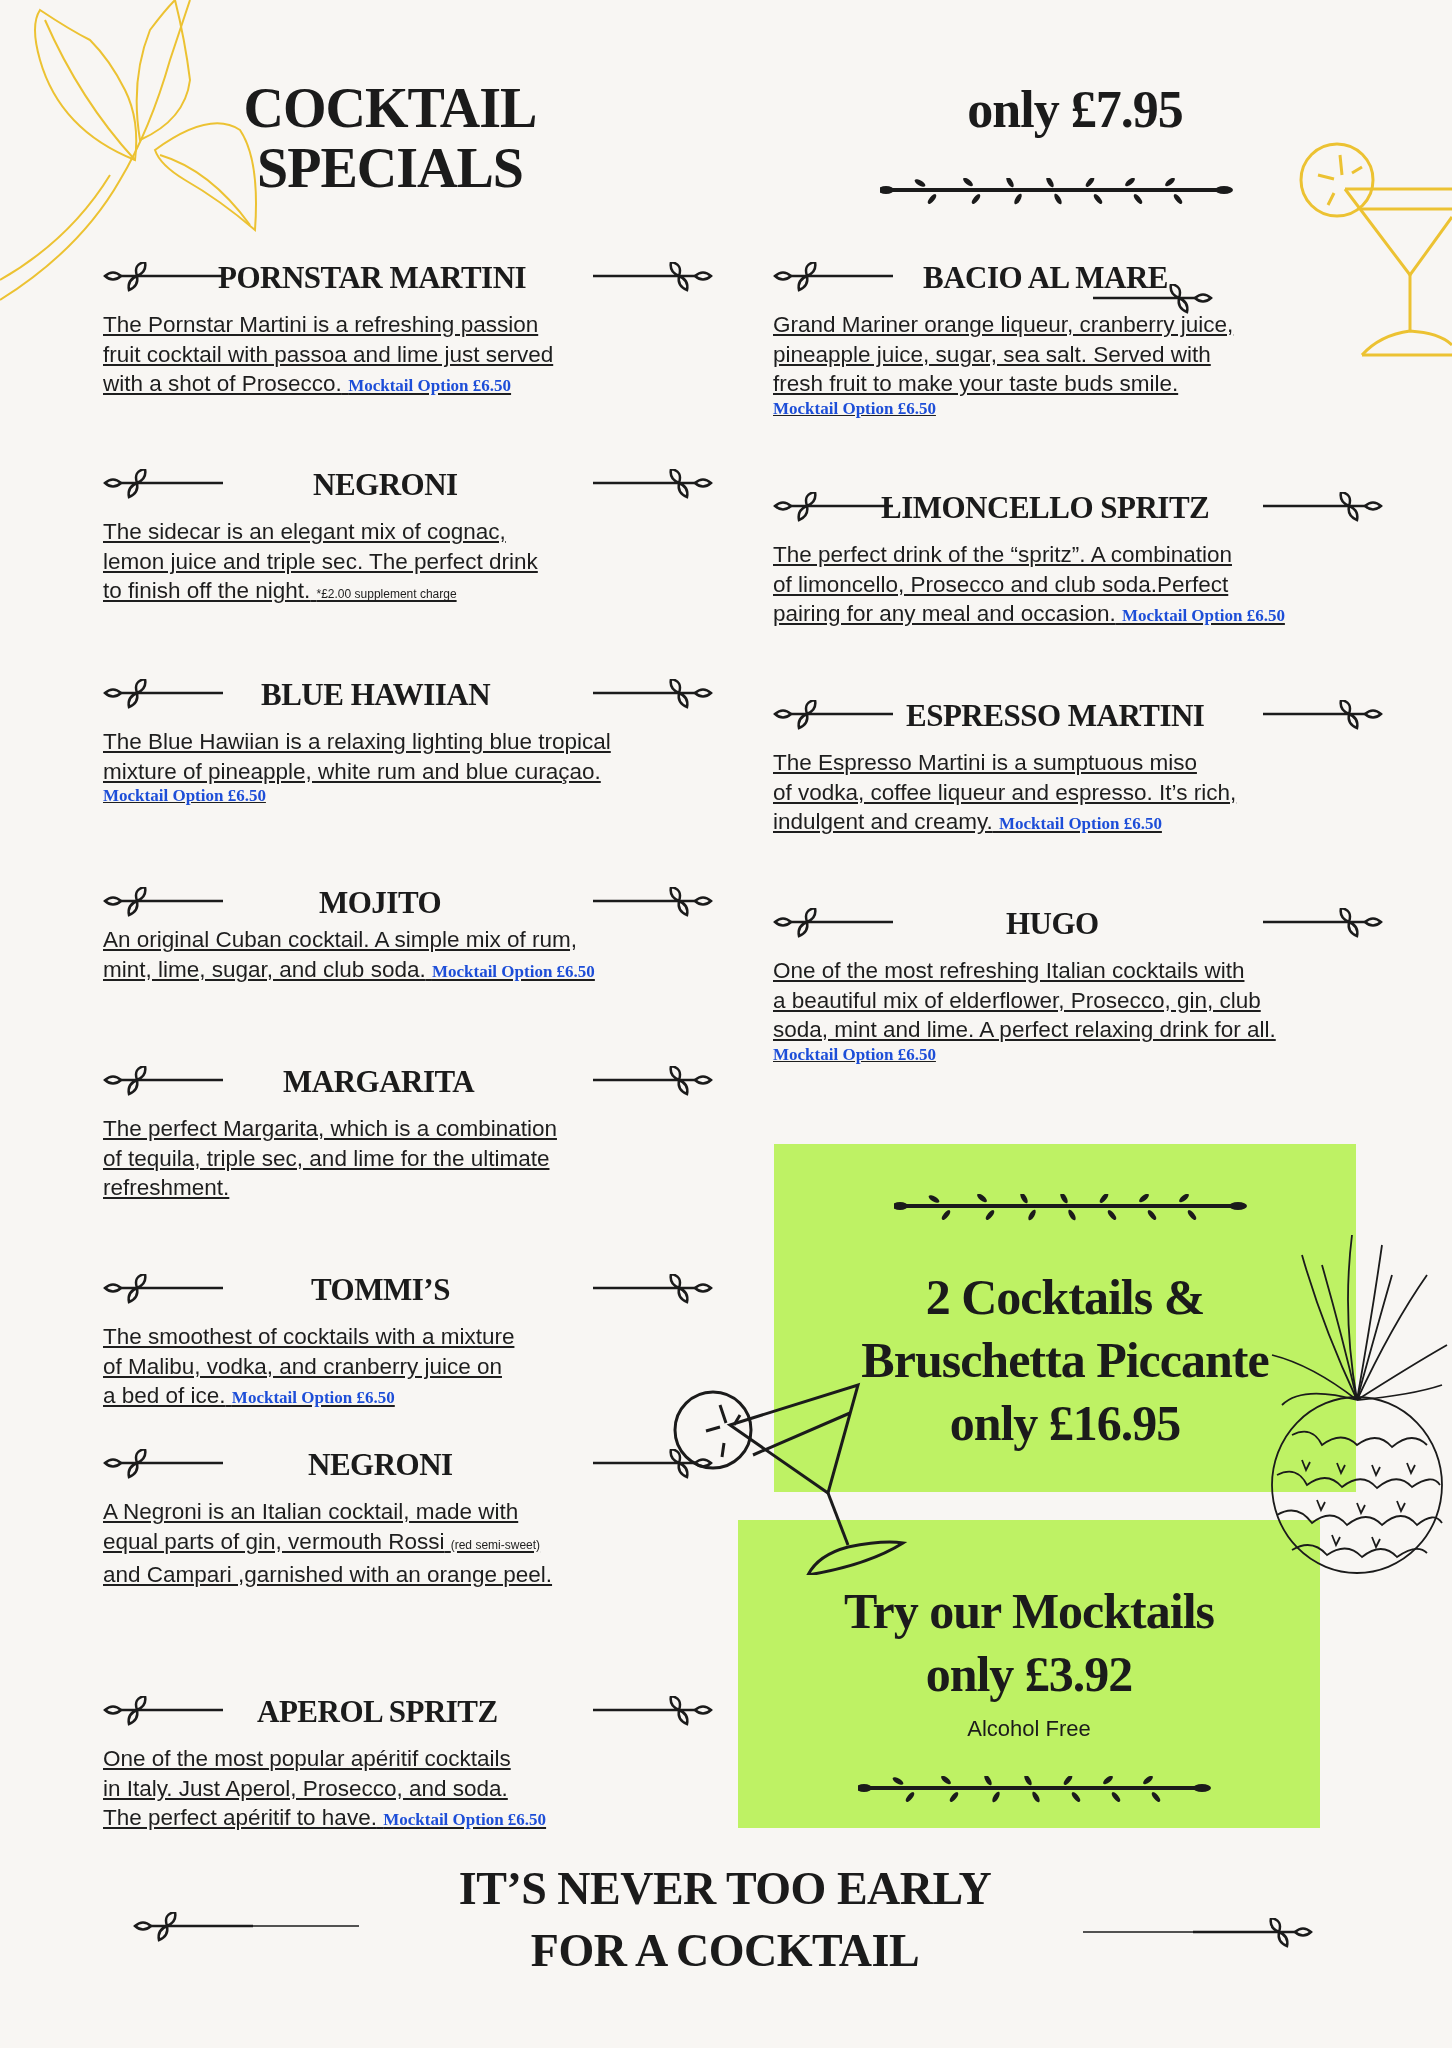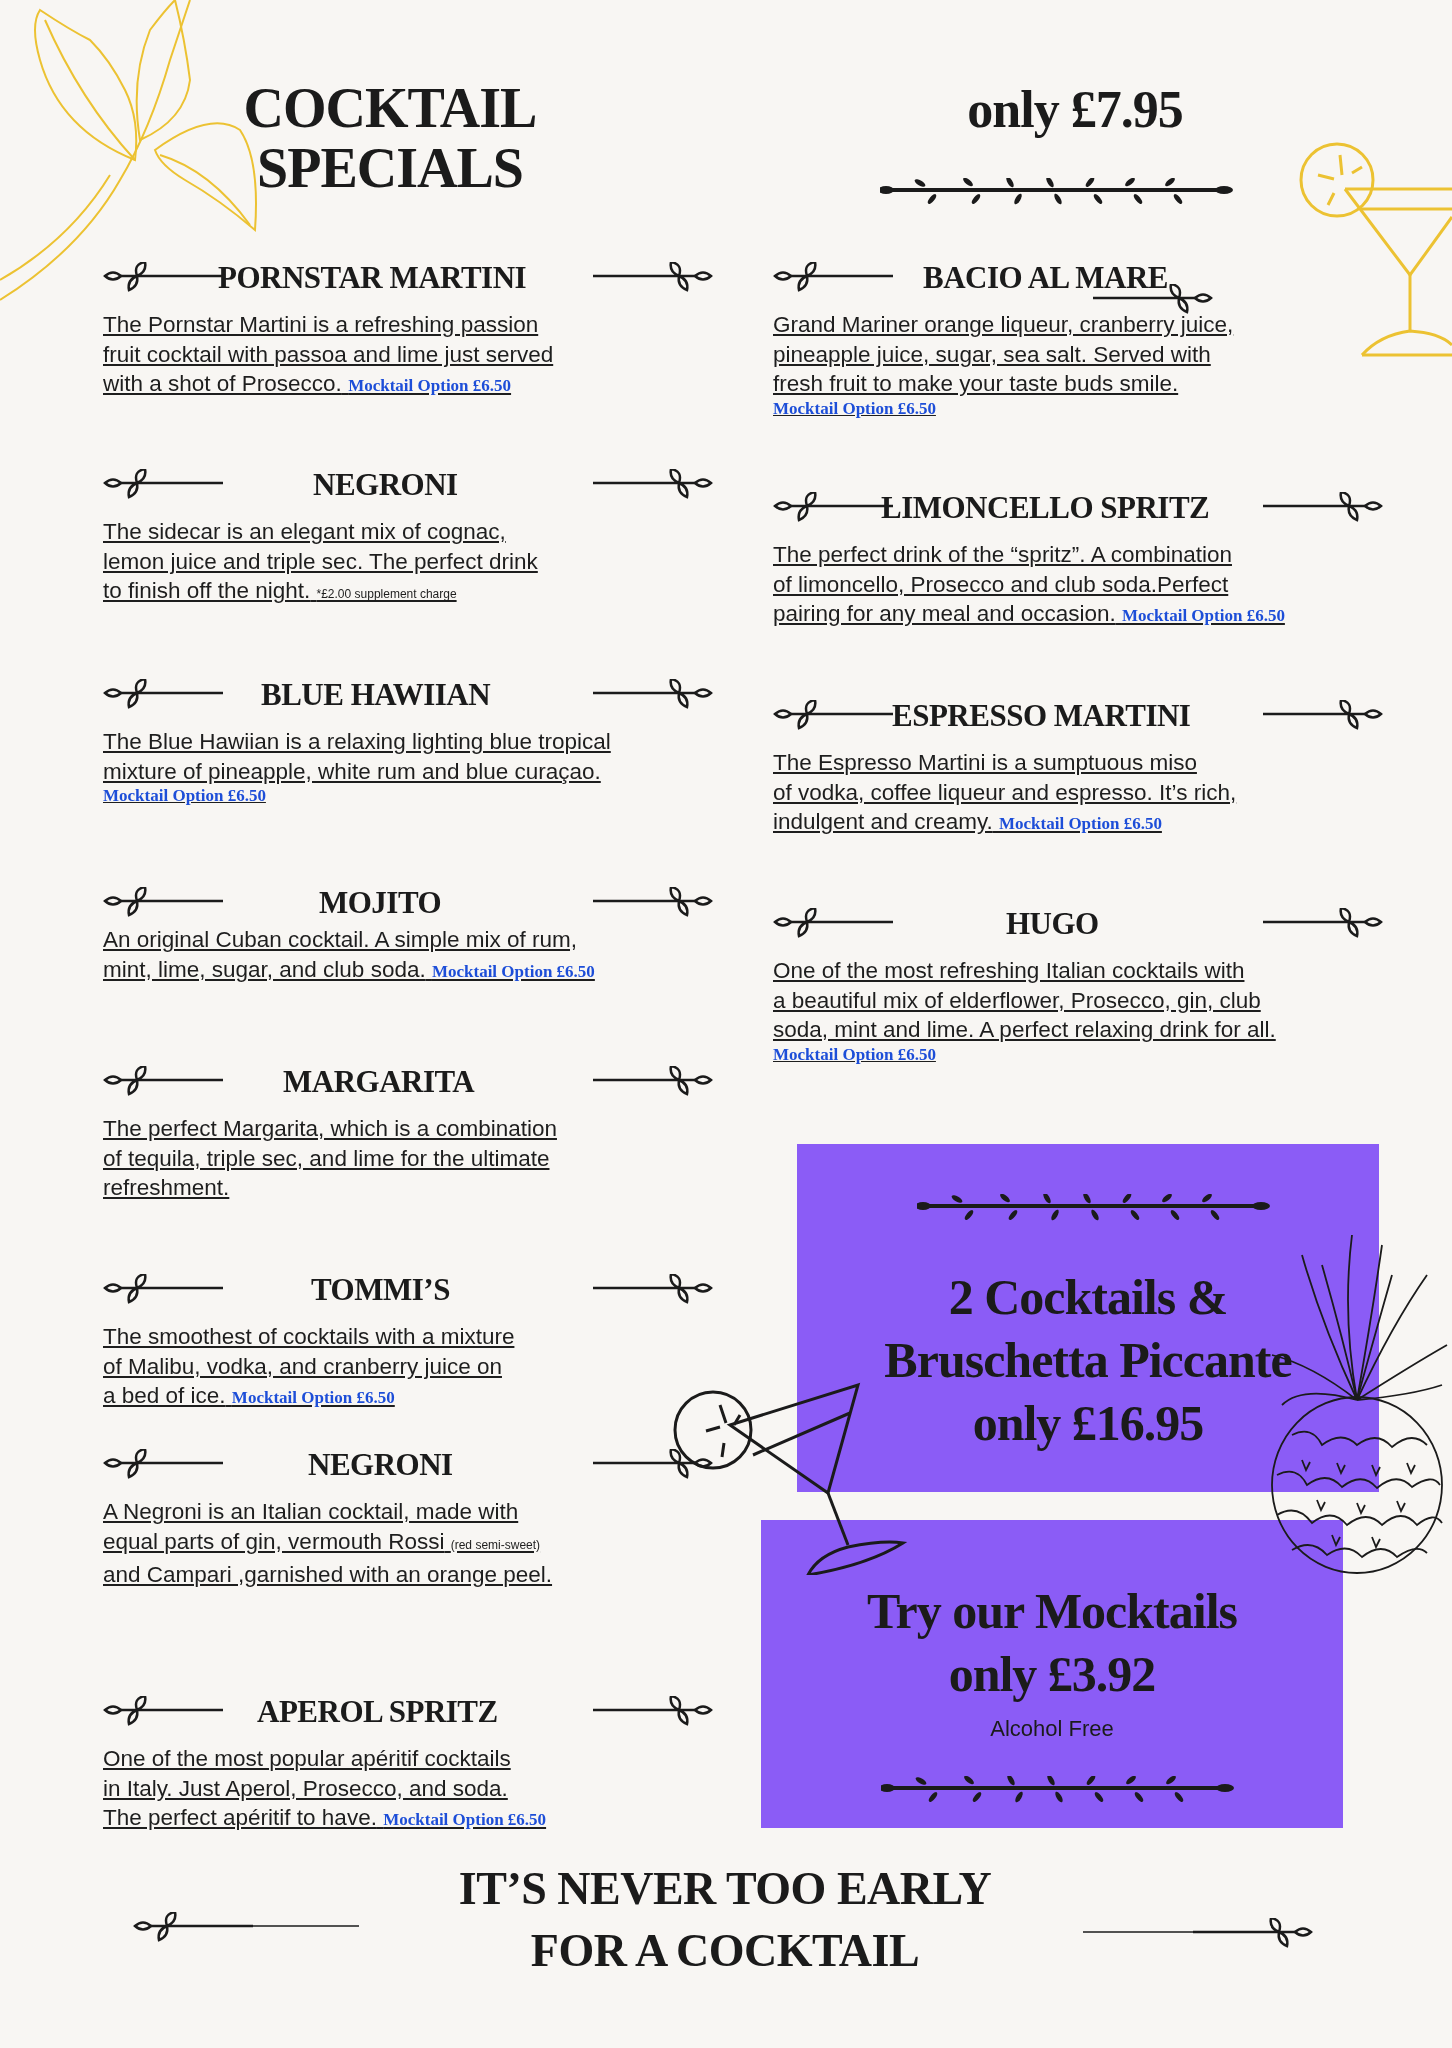--- a/index.html
+++ b/index.html
@@ -11,21 +11,21 @@
   .abs { position: absolute; }
   .serif { font-family: "Liberation Serif", "DejaVu Serif", serif; font-weight: bold; }
   .title { left: 240px; top: 78px; width: 300px; text-align: center; font-size: 56px; line-height: 60px; letter-spacing: -1px; }
   .price-top { left: 900px; top: 80px; width: 350px; text-align: center; font-size: 52px; letter-spacing: -1px; }
   .item-head { height: 44px; }
   .item-head .name { position: absolute; top: 0; font-size: 31px; line-height: 44px; letter-spacing: -0.5px; white-space: nowrap; }
   .item-head svg { position: absolute; top: 6px; }
   .desc { font-size: 22.5px; line-height: 29.5px; color: #1e1e1e; text-decoration: underline; }
   .mock { font-family: "Liberation Serif", serif; font-weight: bold; color: #1d4ed8; font-size: 17px; }
   .small { font-size: 12px; }
-  .panel { background: #8b5cf6; margin-left: 23px; }
+  .panel { background: #bef264; }
   .panel-text { font-size: 50px; line-height: 63px; text-align: center; letter-spacing: -1px; }
   .footer { left: 380px; top: 1858px; width: 690px; text-align: center; font-size: 46px; line-height: 62px; letter-spacing: -0.5px; }
 </style>
 </head>
 <body>
 
 <svg width="0" height="0" style="position:absolute">
   <defs>
     <g id="sprigL">
       <path d="M2 14 Q10 7 18 14 Q10 21 2 14 Z" fill="none" stroke="#1b1b1b" stroke-width="2.5"></path>
@@ -263,21 +263,21 @@
     <div>of limoncello, Prosecco and club soda.Perfect</div>
     <div><span>pairing for any meal and occasion.</span> <span class="mock">Mocktail Option £6.50</span></div>
   </div>
 </div>
 
 <div class="abs" style="left:773px;top:694px;width:580px">
   <div class="item-head">
     <svg style="left:0" width="140" height="30">
         <use href="#sprigL"></use>
       </svg>
-    <span class="name serif" style="left:119px">ESPRESSO MARTINI</span>
+    <span class="name serif" style="left:133px">ESPRESSO MARTINI</span>
     <svg style="left:470px" width="140" height="30">
         <use href="#sprigR"></use>
       </svg>
   </div>
   <div class="desc" style="margin-top:10px">
     <div>The Espresso Martini is a sumptuous miso</div>
     <div>of vodka, coffee liqueur and espresso. It’s rich,</div>
     <div><span>indulgent and creamy.</span> <span class="mock">Mocktail Option £6.50</span></div>
   </div>
 </div>

